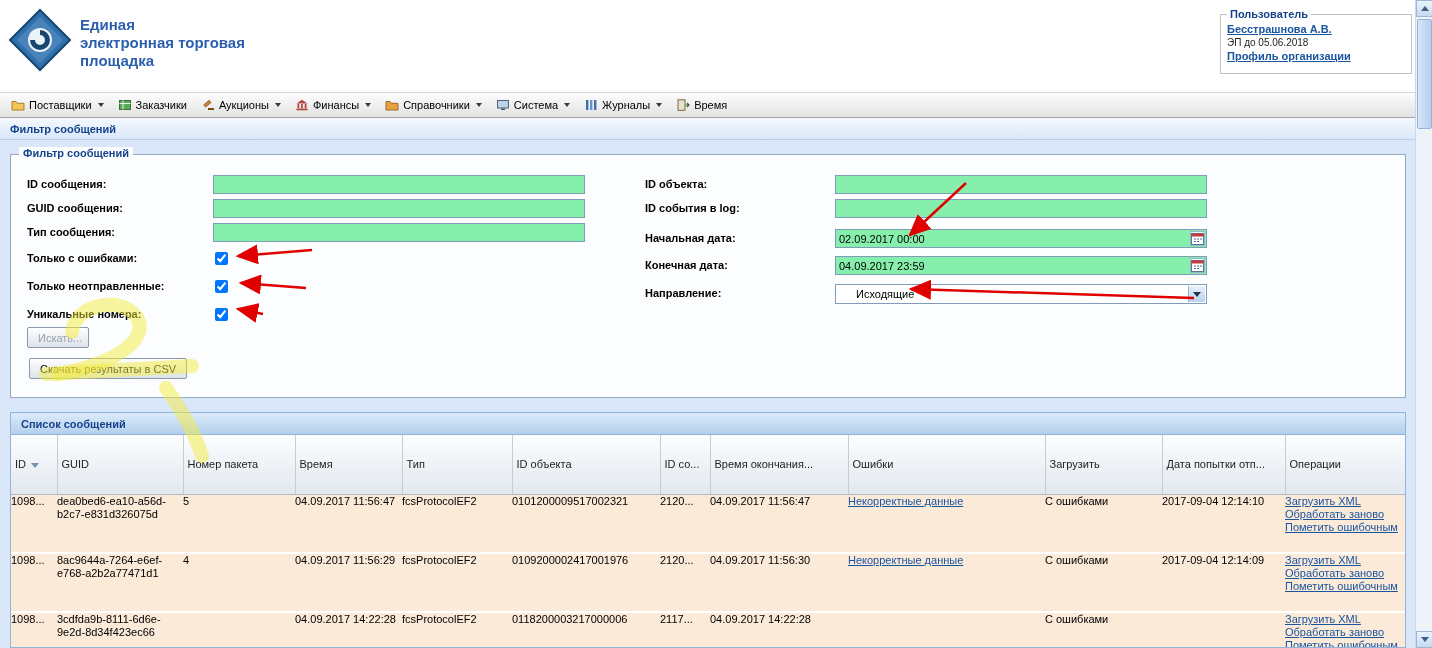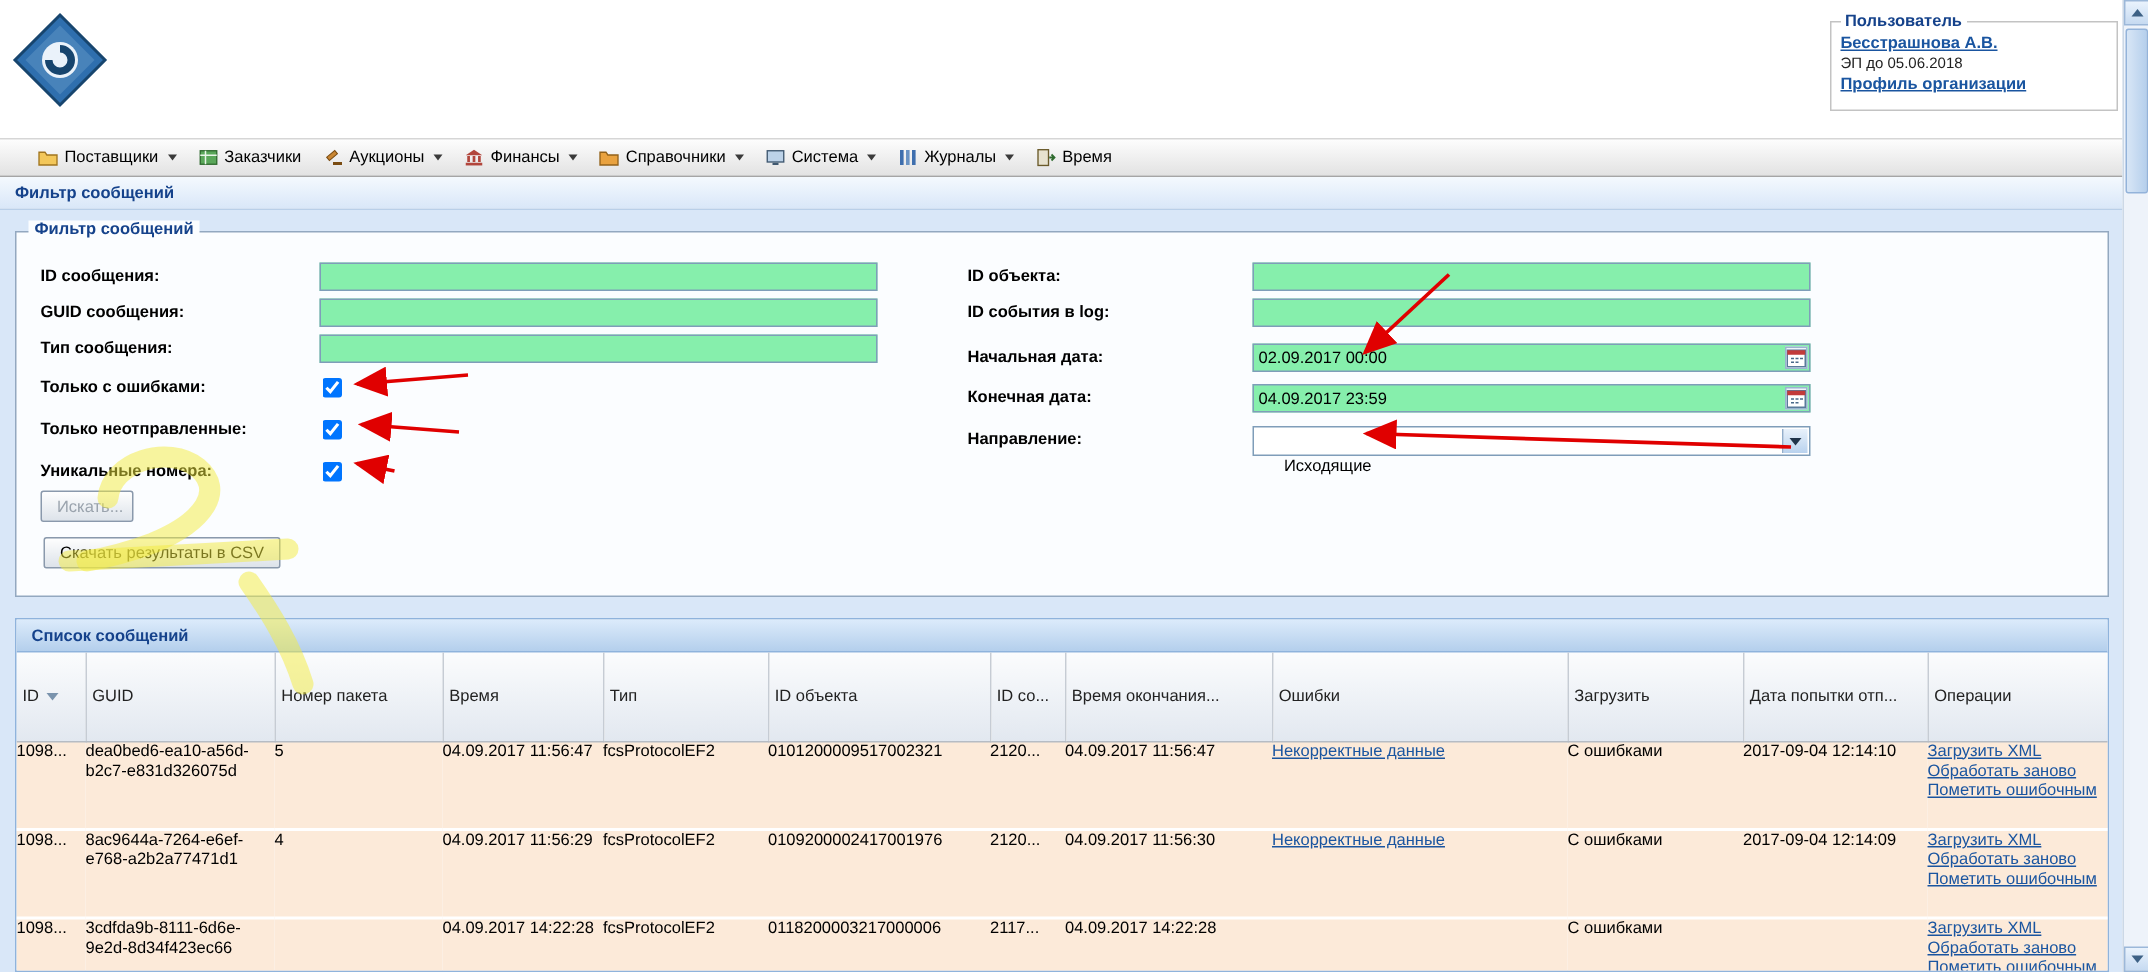--- a/index.html
+++ b/index.html
@@ -10,42 +10,42 @@
   .header { position:absolute; left:0; top:0; width:1415px; height:92px; background:#fff; }
   .logo { position:absolute; left:8px; top:8px; width:64px; height:64px; cursor:pointer; }
   .brand { position:absolute; left:80px; top:16px; color:#2b5fad; font-weight:bold; font-size:15px; line-height:18px; }
   .user-box { position:absolute; left:1220px; top:8px; width:192px; height:66px; border:1px solid #c3c3c3; background:#fff; padding:2px 6px 14px 6px; }
   .user-box legend { font-weight:bold; color:#15428b; padding:0 3px; font-size:11px; }
   .ulink { display:block; color:#1a55a0; font-weight:bold; text-decoration:underline; cursor:pointer; line-height:14px; }
   .ucert { color:#222; font-size:10px; line-height:13px; }
 
   
   .menubar { position:absolute; left:0; top:92px; width:1415px; height:26px; background:linear-gradient(#fdfdfd,#e2e2e2);
-             border-top:1px solid #d6d6d6; border-bottom:1px solid #a5a5a5; display:flex; align-items:center; padding-left:20px; }
+             border-top:1px solid #d6d6d6; border-bottom:1px solid #a5a5a5; display:flex; align-items:center; padding-left:6px; }
   .menu-item { display:flex; align-items:center; gap:4px; padding:3px 9px 3px 5px; cursor:pointer; white-space:nowrap; }
   .micon { width:14px; height:14px; display:inline-block; line-height:0; }
   .caret { width:0; height:0; border-left:3px solid transparent; border-right:3px solid transparent; border-top:4px solid #3a3a3a; margin-left:2px; }
 
   
   .titlebar { position:absolute; left:0; top:118px; width:1415px; height:22px; background:linear-gradient(#f4f9fe,#d9e7f8);
               border-bottom:1px solid #b9cfe8; color:#15428b; font-weight:bold; line-height:22px; padding-left:10px; }
 
   
   .content { position:absolute; left:0; top:140px; width:1415px; height:508px; background:#d9e7f8; }
 
   .filter-box { position:absolute; left:10px; top:14px; width:1396px; height:244px; border:1px solid #93a8c0; background:#fbfdff; }
   .filter-box legend { position:absolute; left:8px; top:-8px; background:#fbfdff; font-weight:bold; color:#15428b; padding:0 4px; }
   .flabel { position:absolute; font-weight:bold; line-height:19px; white-space:nowrap; }
   .txt { position:absolute; height:19px; border:1px solid #7f9db9; background:#86efac; font:11px "Liberation Sans", sans-serif; padding:0 3px; }
   .cb { position:absolute; width:13px; height:13px; }
   .datefield { position:absolute; height:20px; }
   .datefield .txt { left:0; top:0; width:100%; }
   .cal-btn { position:absolute; right:2px; top:2px; width:15px; height:15px; cursor:pointer; line-height:0; background:#eef4fb; border:1px solid #9ab4cf; }
   .select { position:absolute; height:20px; border:1px solid #7f9db9; background:#fff; cursor:pointer; }
-  .select-value { position:absolute; left:4px; top:20px;padding-left:16px; }
+  .select-value { position:absolute; left:4px; top:3px;padding-left:16px; }
   .select-btn { position:absolute; right:1px; top:1px; width:17px; height:16px; background:linear-gradient(#e8f1fb,#b9d2ee); border-left:1px solid #93aecb; display:flex; align-items:center; justify-content:center; }
   .tri { width:0; height:0; border-left:4px solid transparent; border-right:4px solid transparent; border-top:5px solid #20344a; }
   .btn { position:absolute; border:1px solid #8a99ac; border-radius:2px; background:linear-gradient(#fefefe,#dde3ea); font:11px "Liberation Sans", sans-serif; padding:2px 10px; height:21px; cursor:pointer; }
   .btn[disabled] { color:#9aa3ad; cursor:default; }
 
   
   .list-panel { position:absolute; left:10px; top:272px; width:1396px; height:236px; border:1px solid #8fb3dc; overflow:hidden; background:#fff; }
   .panel-head { height:22px; background:linear-gradient(#dcebfb,#b4cfec); border-bottom:1px solid #8fb3dc; color:#15428b; font-weight:bold; line-height:22px; padding-left:10px; }
   table.msg { width:1394px; border-collapse:collapse; table-layout:fixed; }
   table.msg th { background:linear-gradient(#fbfcfd,#e2e8f0); border-right:1px solid #c6ccd4; border-bottom:1px solid #b6bcc4;
@@ -73,20 +73,25 @@
 <div class="screen">
 
   <div class="header">
     <div class="logo">
       <svg width="64" height="64" viewBox="0 0 64 64">
         <polygon points="32,2 62,32 32,62 2,32" fill="#2f6fae" stroke="#17456e" stroke-width="2"></polygon>
         <polygon points="32,9 55,32 32,55 9,32" fill="#79a9d1" opacity="0.35"></polygon>
         <circle cx="32" cy="32" r="12" fill="#eaf2fa"></circle>
         <path d="M32 22 a10 10 0 1 1 -10 10 l5 0 a5 5 0 1 0 5 -5 z" fill="#17456e"></path>
       </svg>
+    </div>
+    <div class="brand">
+      <div>Единая</div>
+      <div>электронная торговая</div>
+      <div>площадка</div>
     </div>
     <fieldset class="user-box">
       <legend>Пользователь</legend>
       <a class="ulink">Бесстрашнова А.В.</a>
       <div class="ucert">ЭП до 05.06.2018</div>
       <a class="ulink">Профиль организации</a>
     </fieldset>
   </div>
 
   <div class="menubar">

